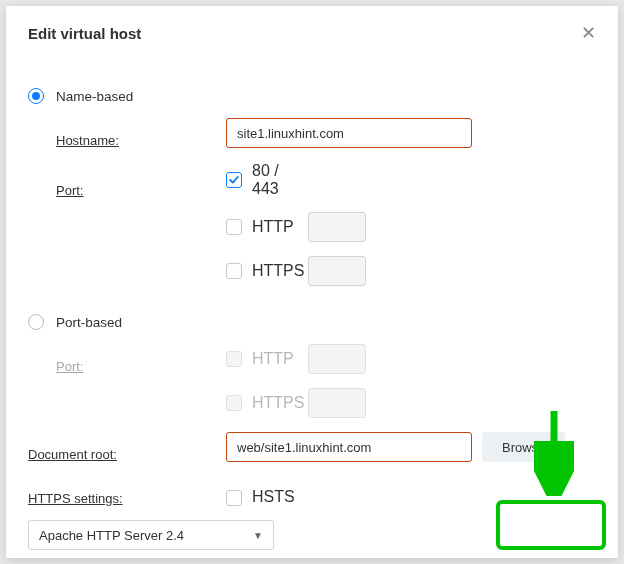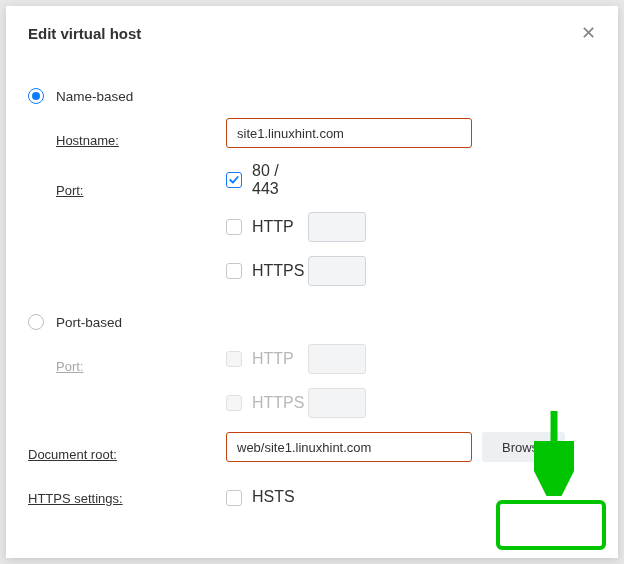--- a/index.html
+++ b/index.html
@@ -121,20 +121,24 @@
       <button class="browse-btn">Browse</button>
     </div>
 
     <div class="row">
       <div class="field-label" style="width:198px">HTTPS settings:</div>
       <span class="checkbox"></span>
       <span class="check-label">HSTS</span>
     </div>
 
     <div class="row">
+      <div class="select">
+        <span>Apache HTTP Server 2.4</span>
+        <span class="caret">▼</span>
+      </div>
     </div>
 
   </div>
 
 </div>
 
 <div class="save-highlight"></div>
 <svg class="arrow" width="40" height="90">
   <defs>
       <marker id="ah" markerWidth="10" markerHeight="10" refX="5" refY="5" orient="auto">

